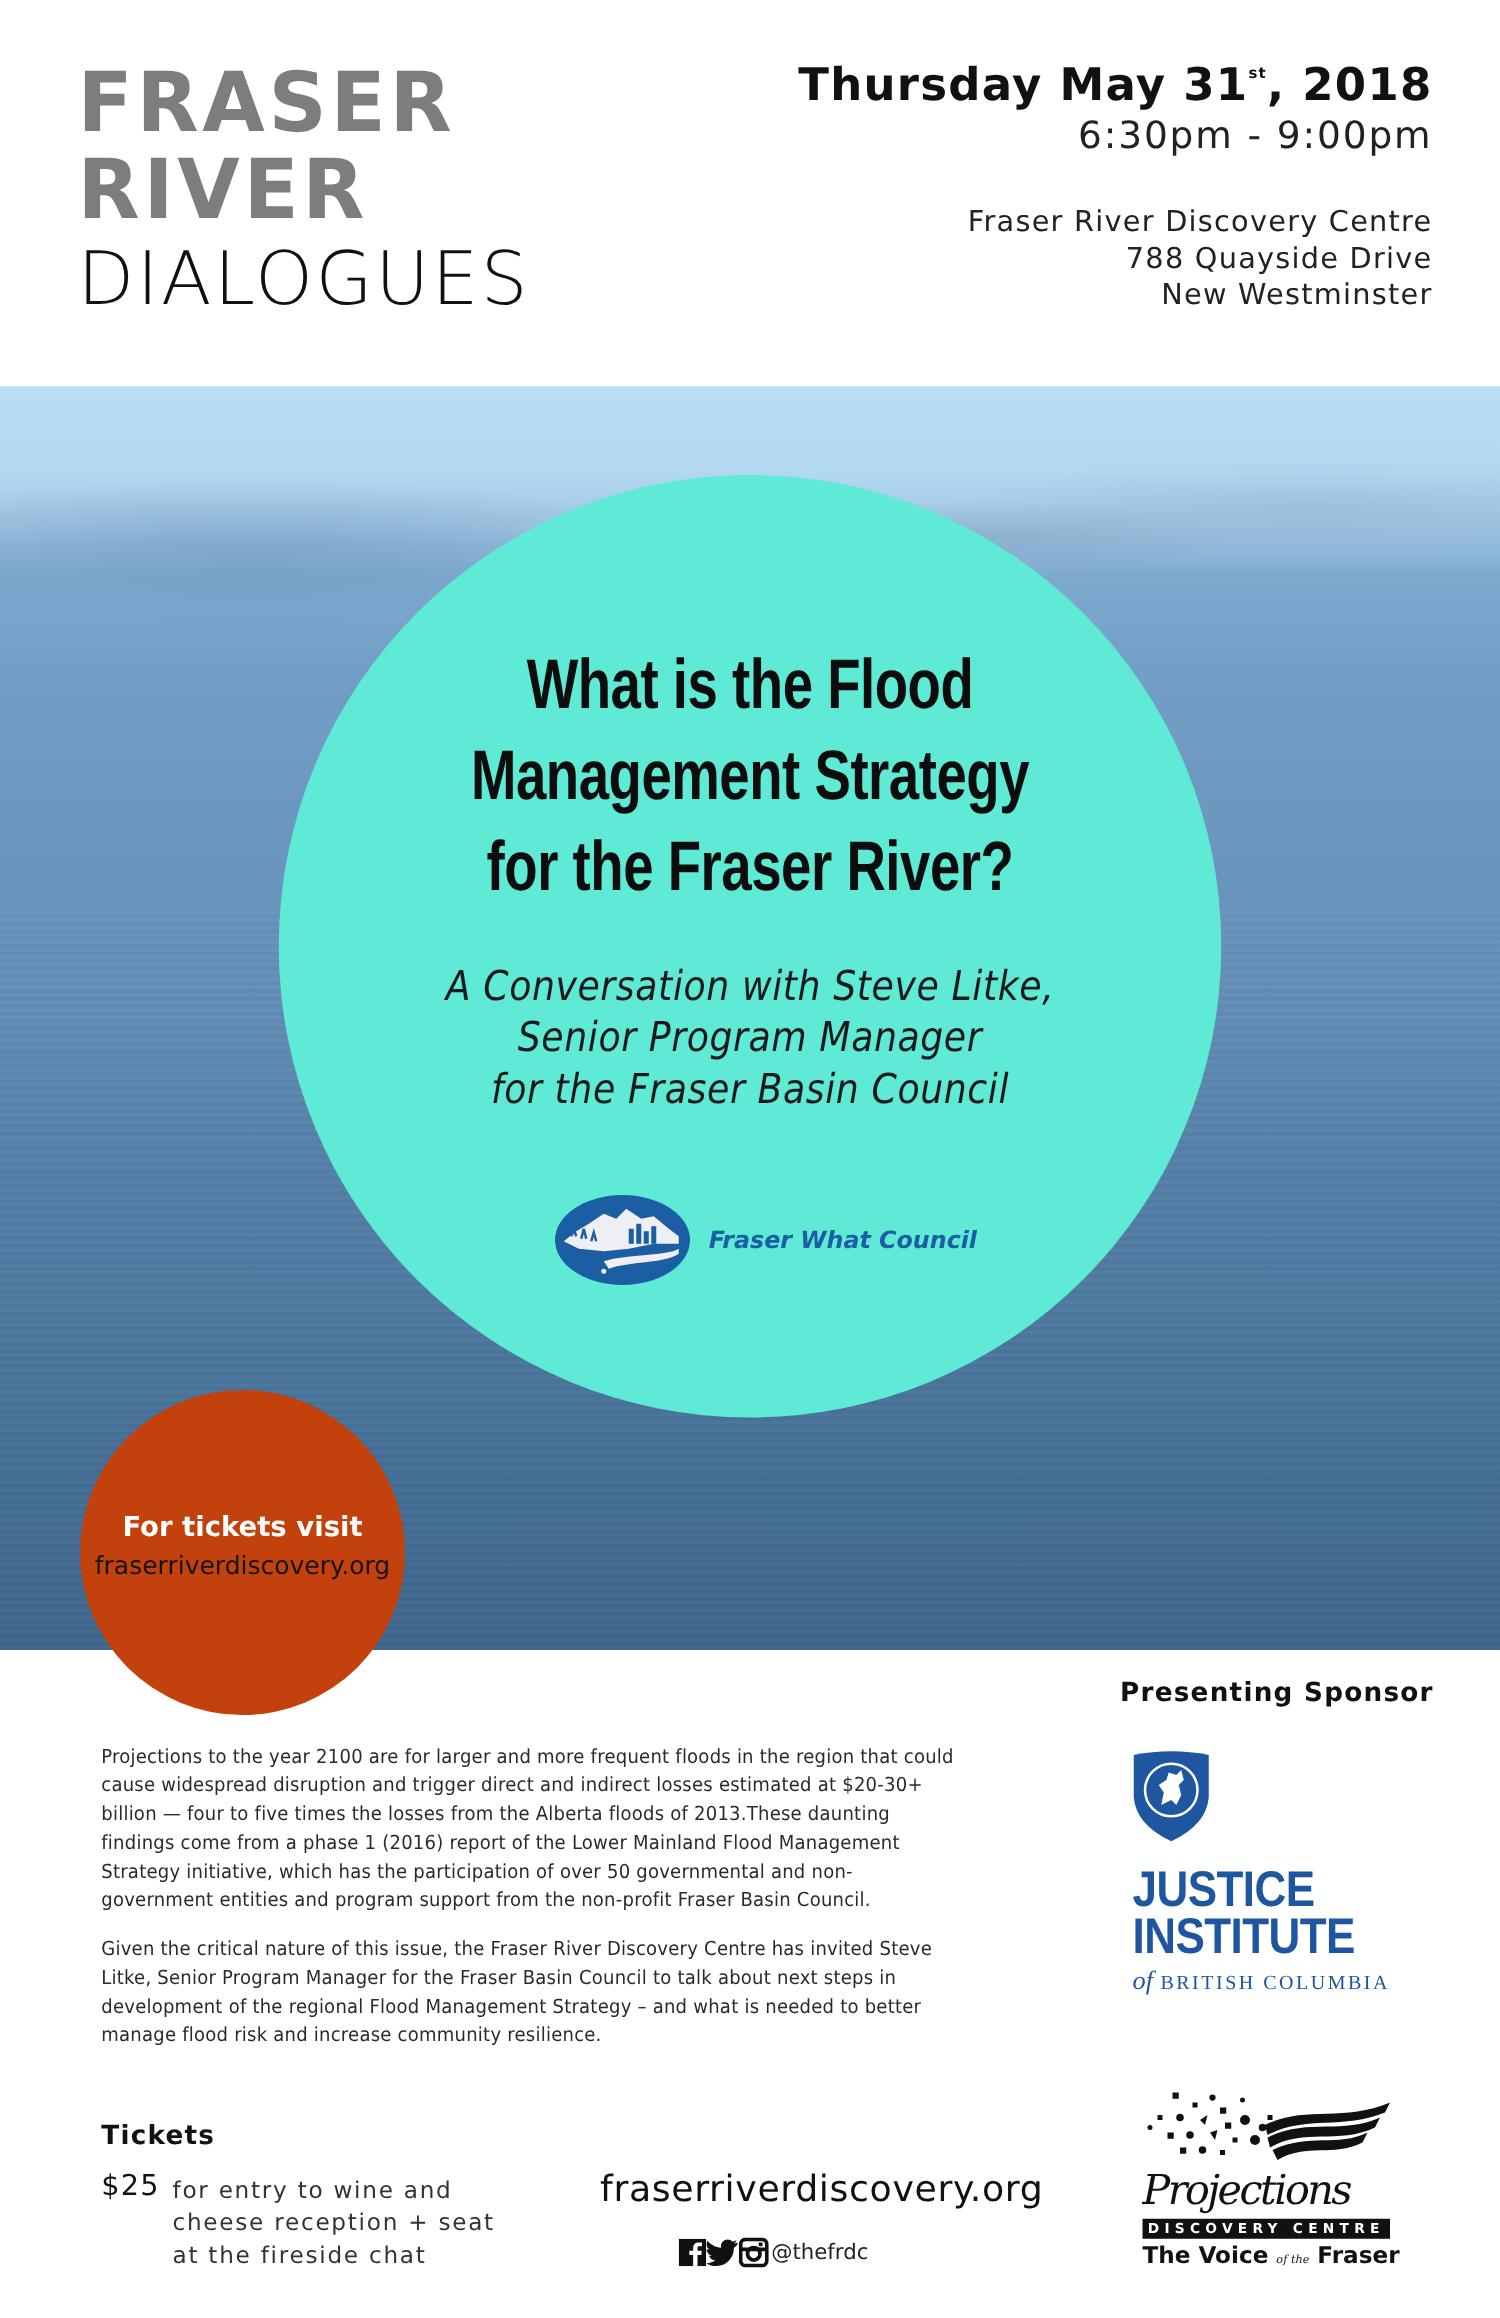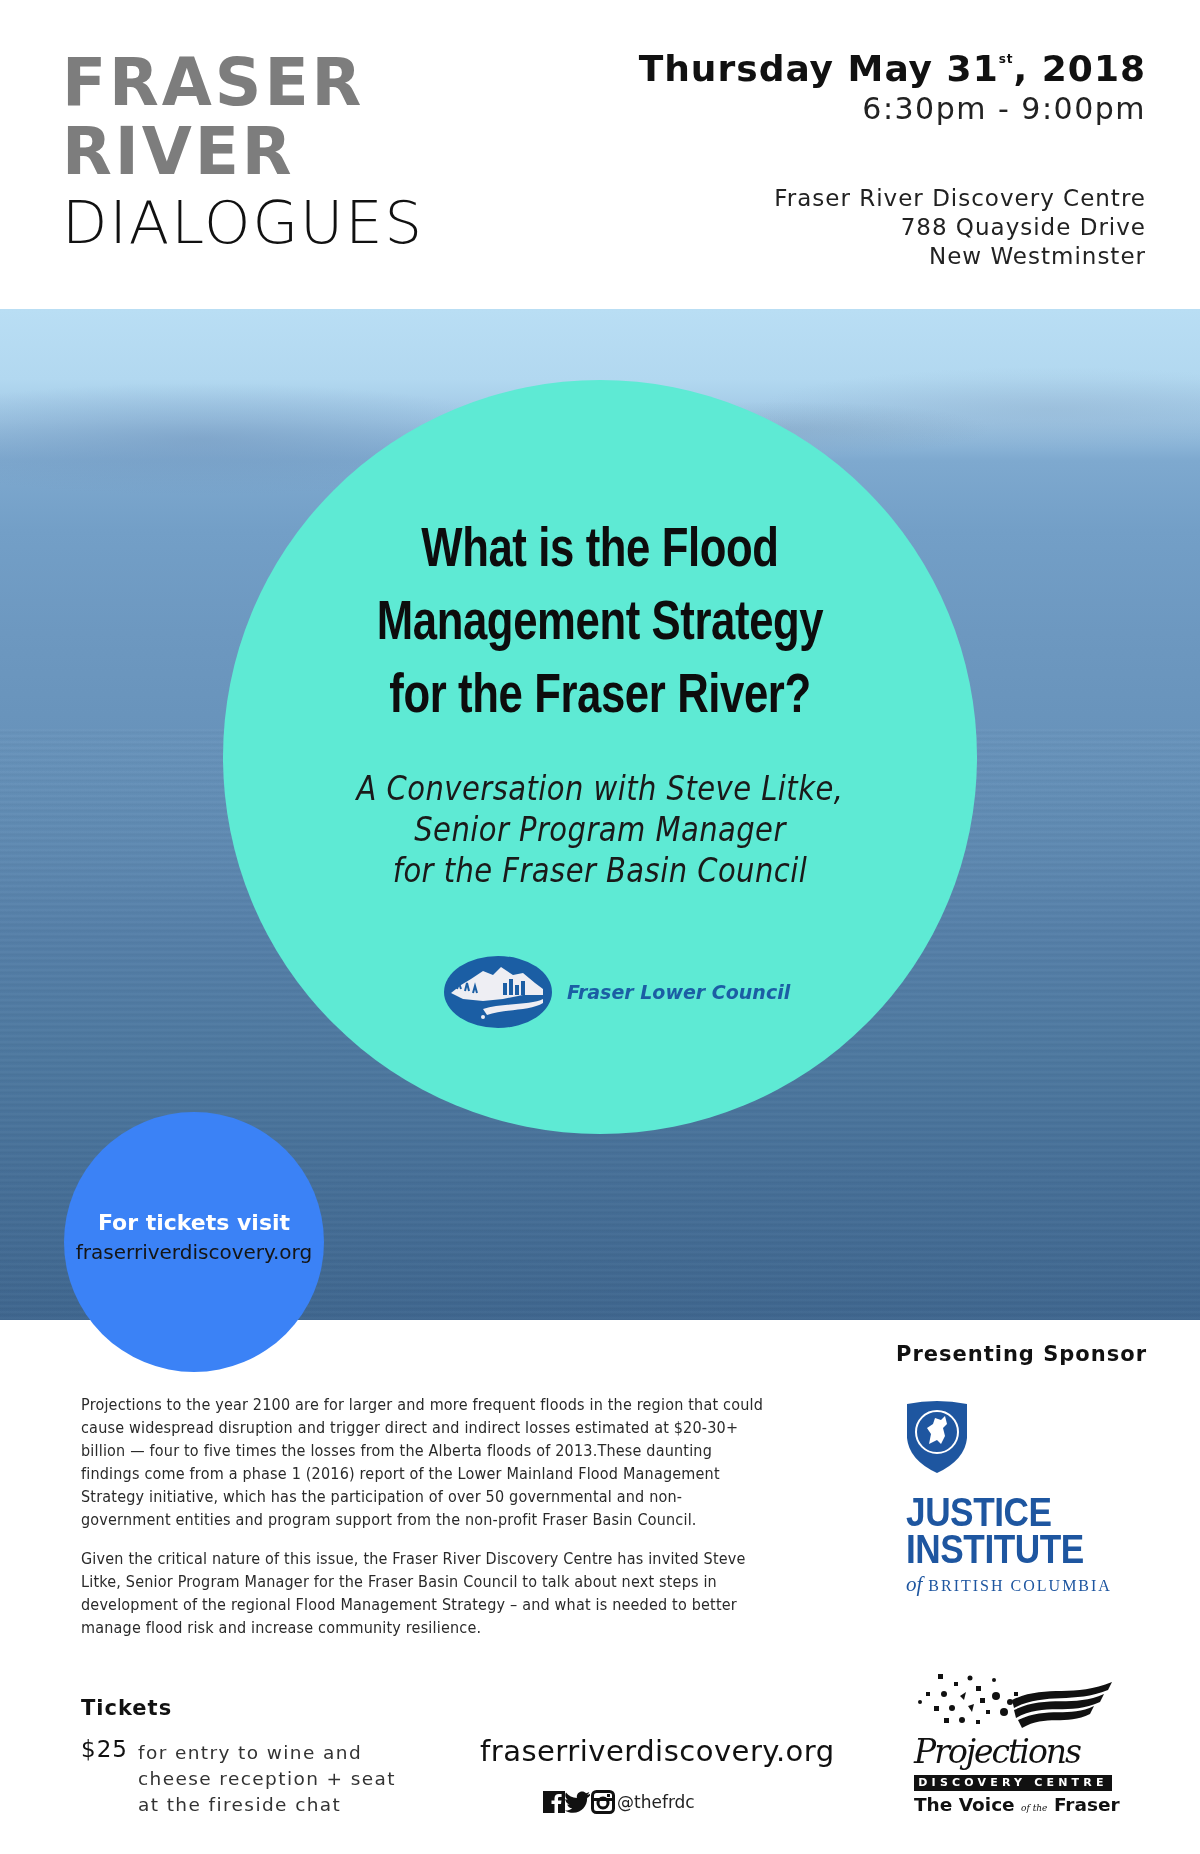--- a/index.html
+++ b/index.html
@@ -19,21 +19,21 @@
       display: block; font-family: "DejaVu Sans", sans-serif; font-weight: normal;
       font-size: 59px; color: #111; letter-spacing: 2px; margin-top: 2px;
       -webkit-text-stroke: 0; font-stretch: condensed;
     }
     .brand .b3 span { font-weight: 200; }
 
     .event { position: absolute; right: 54px; top: 48px; text-align: right; }
     .event .date { font-size: 36px; font-weight: bold; letter-spacing: 1px; color: #111; }
     .event .date sup { font-size: 12px; vertical-align: 18px; }
     .event .time { font-size: 30px; color: #222; letter-spacing: 1.5px; margin-top: 2px; }
-    .event .venue { margin-top: 58px; font-size: 23px; line-height: 29px; color: #222; letter-spacing: 1px; }
+    .event .venue { margin-top: 38px; font-size: 23px; line-height: 29px; color: #222; letter-spacing: 1px; }
 
     
     .photo {
       position: absolute; left: 0; top: 309px; width: 1200px; height: 1011px;
       background:
         radial-gradient(ellipse 300px 40px at 780px 120px, rgba(120,150,180,0.35), rgba(0,0,0,0) 70%),
         radial-gradient(ellipse 420px 60px at 1050px 100px, rgba(140,170,200,0.35), rgba(0,0,0,0) 70%),
         radial-gradient(ellipse 500px 80px at 200px 130px, rgba(110,145,185,0.45), rgba(0,0,0,0) 70%),
         linear-gradient(to bottom,
           #b9def4 0%, #b2d8f0 7%, #9fc6e4 11%, #7ea9cf 15%, #739fc7 22%,
@@ -66,21 +66,21 @@
 
     .fbc { position: absolute; left: 220px; top: 575px; display: flex; align-items: center; gap: 14px; }
     .fbc .fbc-name {
       font-family: "DejaVu Sans", sans-serif; font-weight: bold; font-style: italic;
       font-size: 19px; color: #1b5ea4; letter-spacing: 0;
     }
 
     
     .ticket-circle {
       position: absolute; left: 64px; top: 1112px; width: 260px; height: 260px;
-      border-radius: 50%; background: #3b82f6; z-index: 3; text-align: center;
+      border-radius: 50%; background: #c2410c; z-index: 3; text-align: center;
     }
     .ticket-circle .tc1 { position: absolute; left: 0; right: 0; top: 98px; font-size: 22px; font-weight: bold; color: #ffffff; }
     .ticket-circle .tc2 { position: absolute; left: 0; right: 0; top: 128px; font-size: 20px; color: #151515; }
 
     
     .body-text {
       position: absolute; left: 81px; top: 1394px; width: 740px;
       font-family: "DejaVu Sans", sans-serif; font-size: 15.5px; line-height: 23px;
       color: #2a2a2a; letter-spacing: 0.2px; transform: scaleX(0.93); transform-origin: left;
     }
@@ -170,21 +170,21 @@
       <ellipse cx="55" cy="37" rx="54" ry="36" fill="#1b5ea4"></ellipse>
       <path d="M8 38 L18 30 L28 24 L40 16 L50 20 L58 12 L70 20 L80 18 L92 28 L100 34 L100 40 L80 40 L60 44 L40 46 L20 44 Z" fill="#eeeef3"></path>
       <path d="M14 34 l2 -6 l2 6 M22 36 l2 -8 l2 8 M30 38 l2 -7 l2 7" stroke="#1b5ea4" stroke-width="2" fill="none"></path>
       <rect x="60" y="28" width="4" height="12" fill="#1b5ea4"></rect>
       <rect x="66" y="24" width="4" height="16" fill="#1b5ea4"></rect>
       <rect x="72" y="30" width="4" height="10" fill="#1b5ea4"></rect>
       <rect x="78" y="26" width="4" height="14" fill="#1b5ea4"></rect>
       <path d="M40 54 C60 48 90 50 100 44 L100 48 C88 56 60 54 44 60 Z" fill="#eeeef3"></path>
       <circle cx="40" cy="62" r="2" fill="#eeeef3"></circle>
     </svg>
-    <span class="fbc-name">Fraser Lower Council</span>
+    <span class="fbc-name">Fraser What Council</span>
   </div>
 </div>
 
 <div class="ticket-circle">
   <div class="tc1">For tickets visit</div>
   <div class="tc2">fraserriverdiscovery.org</div>
 </div>
 
 <div class="body-text">
   <p>Projections to the year 2100 are for larger and more frequent floods in the region that could cause widespread disruption and trigger direct and indirect losses estimated at $20-30+ billion — four to five times the losses from the Alberta floods of 2013.These daunting findings come from a phase 1 (2016) report of the Lower Mainland Flood Management Strategy initiative, which has the participation of over 50 governmental and non-government entities and program support from the non-profit Fraser Basin Council.</p>

